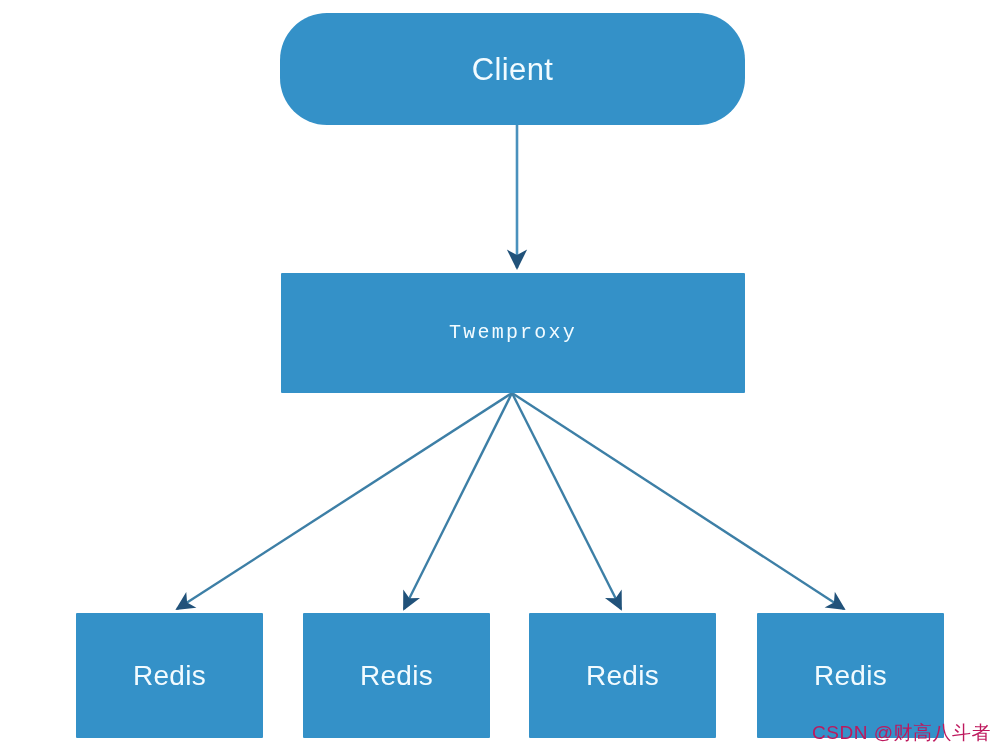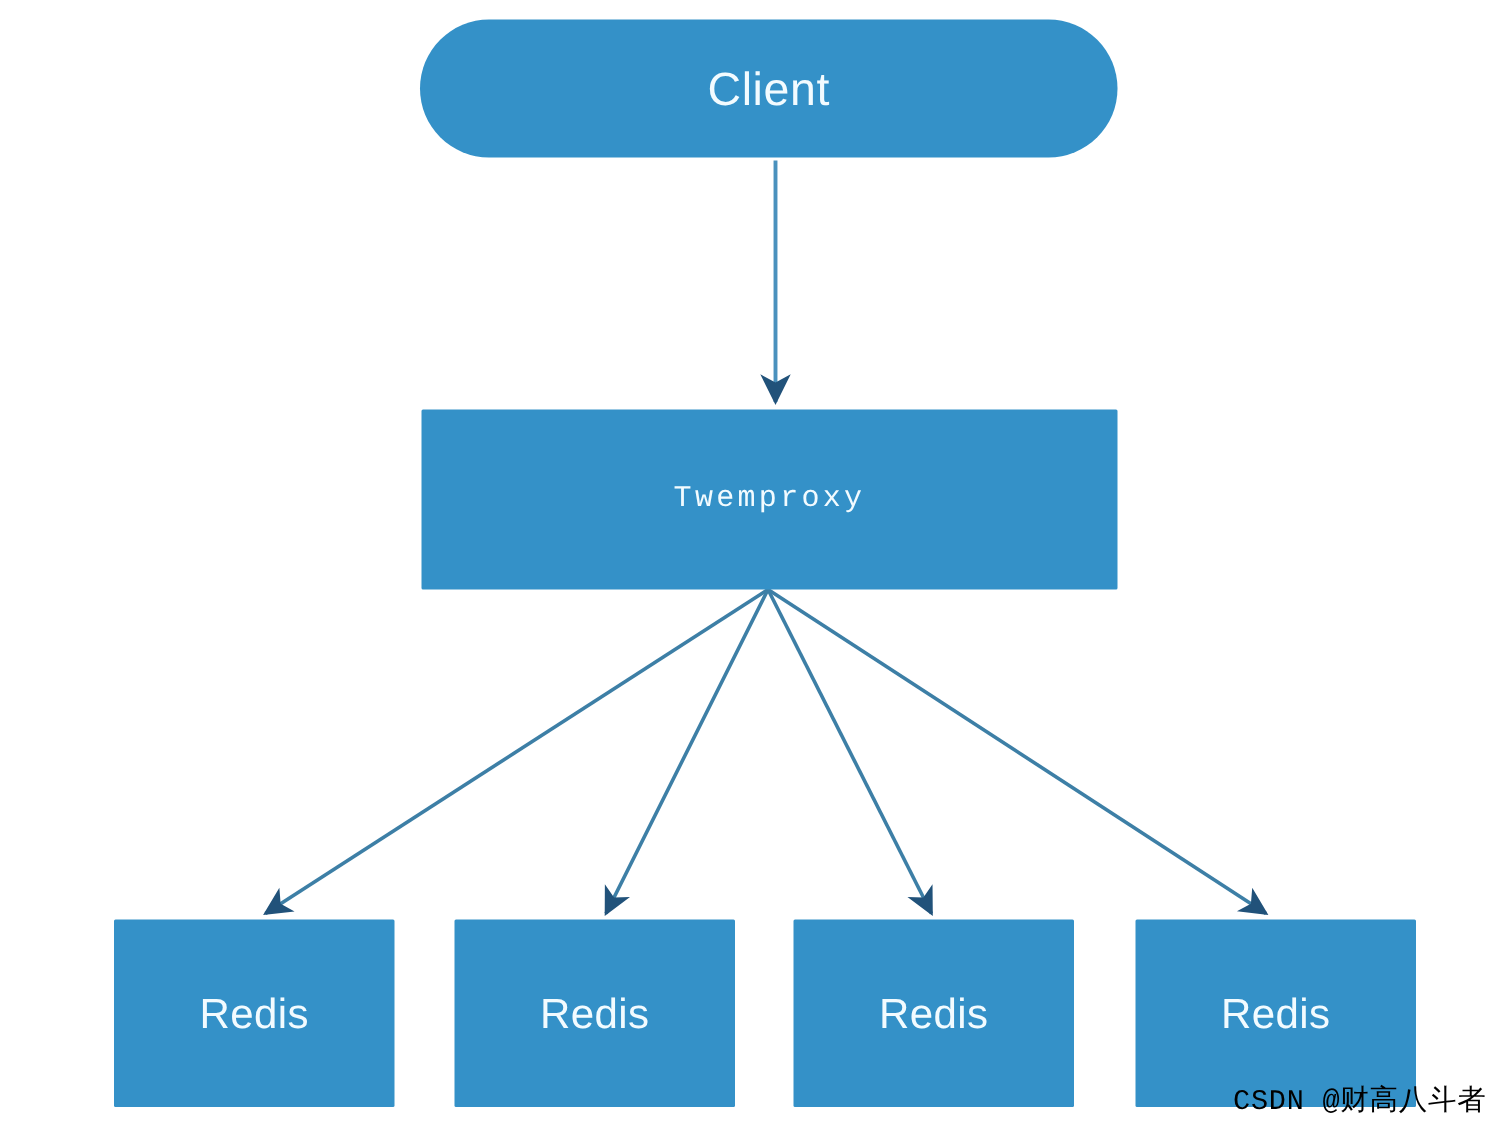--- a/index.html
+++ b/index.html
@@ -34,21 +34,21 @@
     align-items: center;
     justify-content: center;
     text-align: center;
     color: #f2fbff;
     z-index: 2;
   }
   .node-client {
     left: 280px;
     top: 13px;
     width: 465px;
-    height: 92px;
+    height: 112px;
     border-radius: 47px;
     font-size: 31px;
     font-family: "Liberation Sans", sans-serif;
     letter-spacing: 0.4px;
   }
   .node-proxy {
     left: 281px;
     top: 273px;
     width: 464px;
     height: 120px;
@@ -74,22 +74,22 @@
   .node-label {
     display: block;
     line-height: 1;
   }
 
   .watermark {
     position: absolute;
     right: 14px;
     bottom: 8px;
     font-size: 19px;
-    color: #000000;
-    font-family: Liberation Mono, monospace;
+    color: #be185d;
+    font-family: Liberation Sans, sans-serif;
     letter-spacing: 0.5px;
     white-space: nowrap;
     z-index: 5;
   }
 </style>
 </head>
 <body>
 
 <div id="canvas">
 

